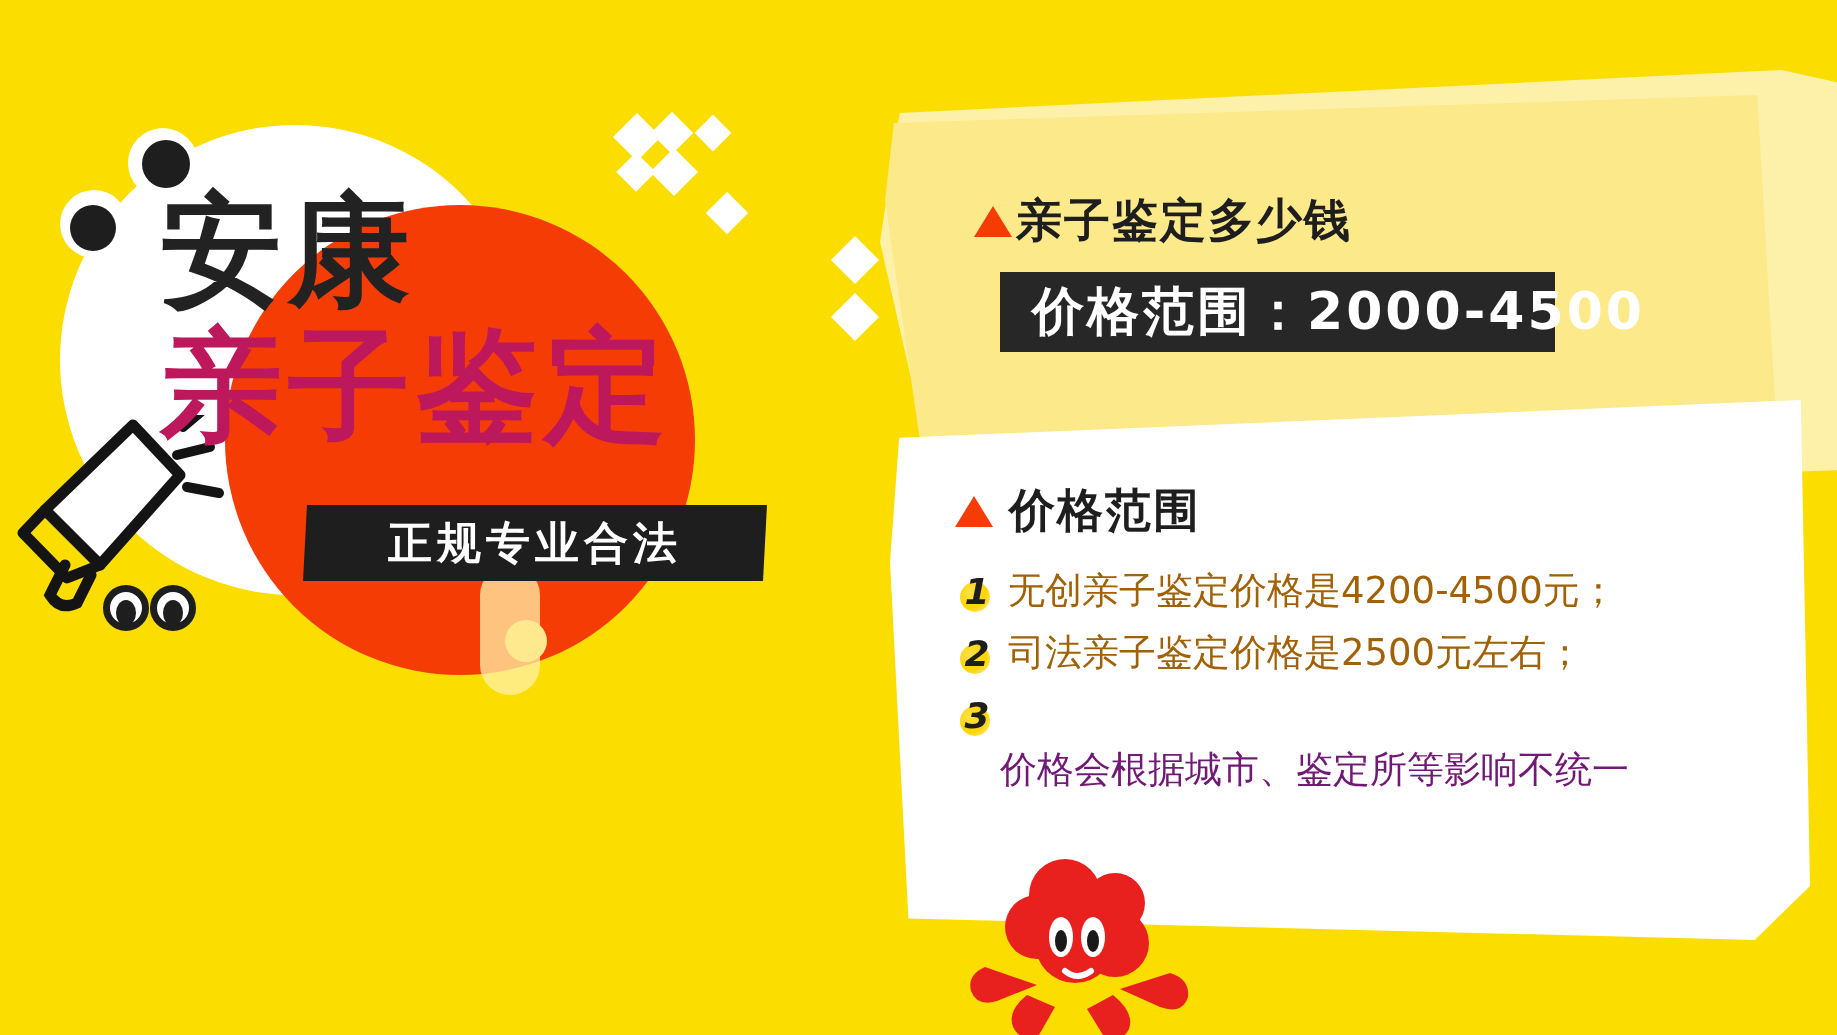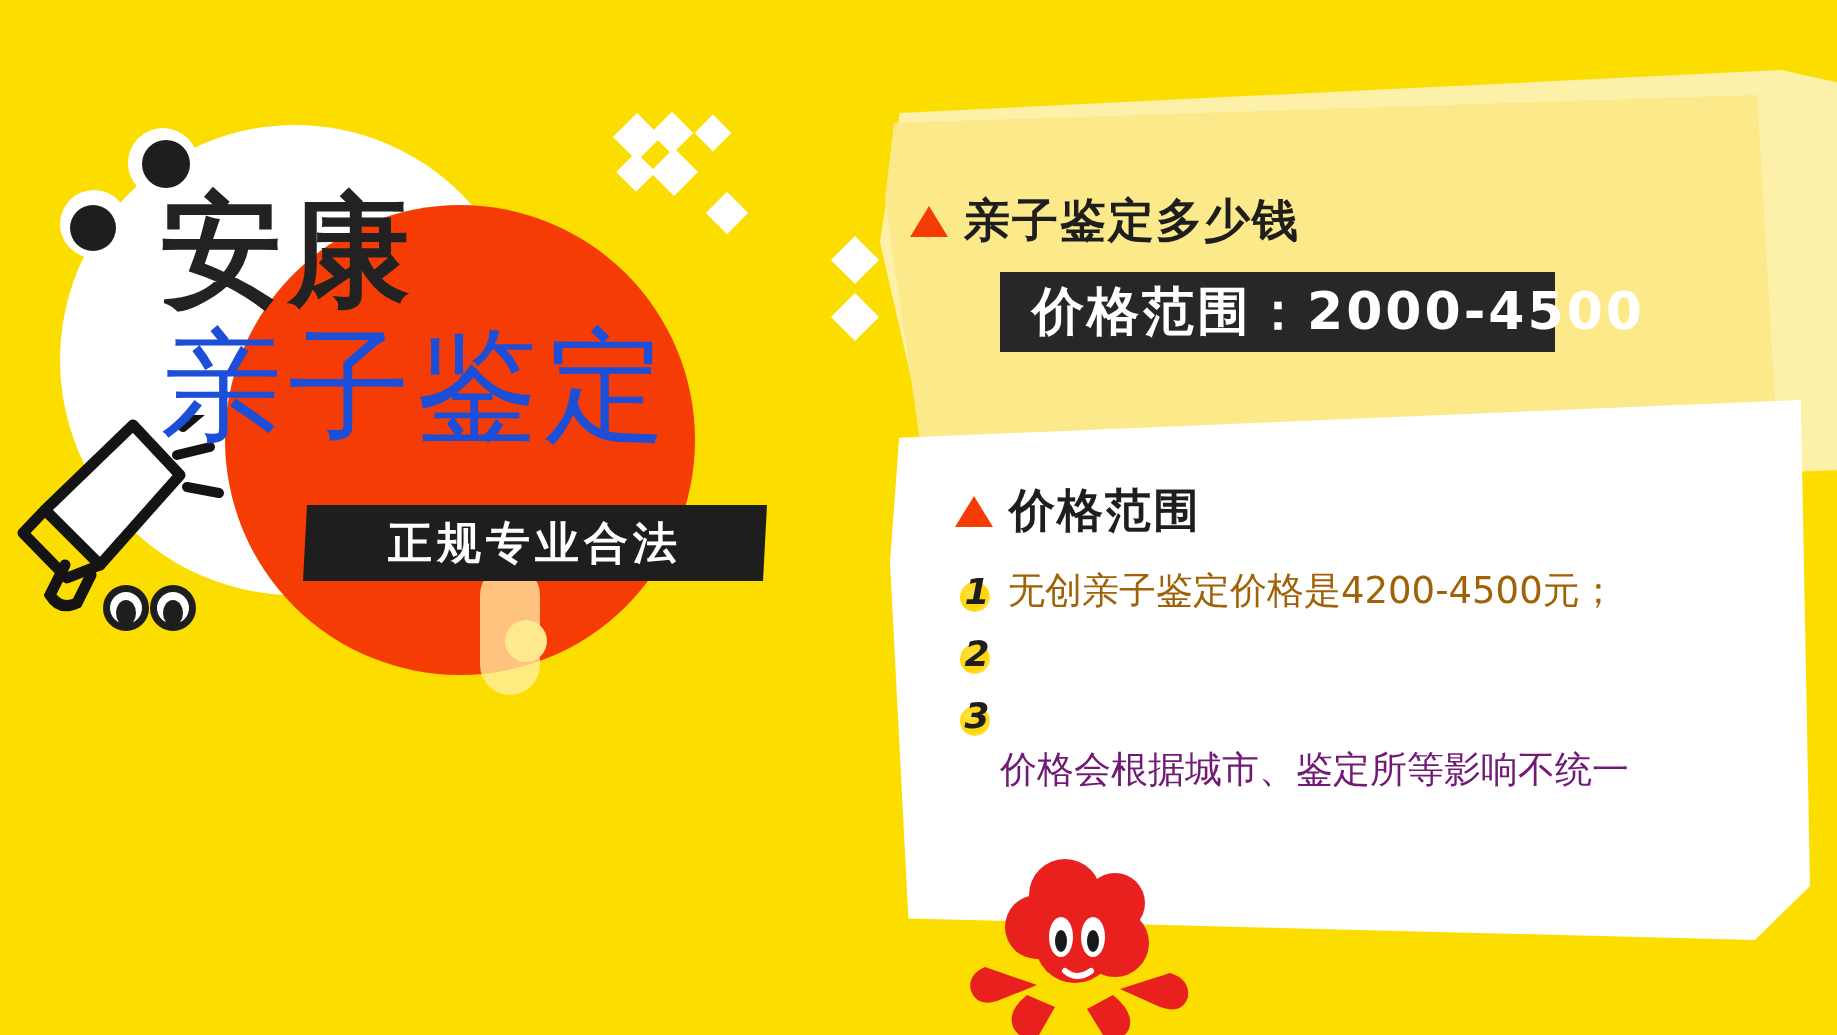--- a/index.html
+++ b/index.html
@@ -43,21 +43,21 @@
 
   
   .brand-line1{
     position:absolute;left:160px;top:190px;
     font-size:122px;line-height:1;font-weight:900;color:#222222;
     letter-spacing:6px;white-space:nowrap;
     font-family:"DejaVu Sans","Liberation Sans",sans-serif;
   }
   .brand-line2{
     position:absolute;left:160px;top:325px;
-    font-size:122px;line-height:1;font-weight:400;color:#1d4ed8;
+    font-size:122px;line-height:1;font-weight:700;color:#be185d;
     letter-spacing:6px;white-space:nowrap;
     font-family:"DejaVu Sans","Liberation Sans",sans-serif;
   }
   .tagline-bar{
     position:absolute;left:305px;top:505px;width:460px;height:76px;
     background:#1E1E1E;
     transform:skewX(-3deg);
   }
   .tagline-txt{
     position:absolute;left:305px;top:505px;width:460px;height:76px;
@@ -93,22 +93,22 @@
     background:#FFFFFF;
     clip-path:polygon(1% 7%, 99% 0%, 100% 90%, 94% 100%, 2% 96%, 0% 30%);
   }
   .panel-yellow-bot{
     position:absolute;left:1640px;top:300px;width:230px;height:560px;
     background:#FBDD00;
     clip-path:polygon(0% 0%, 100% 6%, 96% 96%, 0% 100%);
   }
 
   .sec1-title{
-    position:absolute;left:910px;top:190px;
-    display:flex;align-items:center;gap:16px;
+    position:absolute;left:974px;top:190px;
+    display:flex;align-items:center;gap:4px;
     font-size:46px;font-weight:900;color:#1E1E1E;letter-spacing:2px;
     font-family:"DejaVu Sans","Liberation Sans",sans-serif;
     white-space:nowrap;
   }
   .tri{
     width:0;height:0;border-left:19px solid transparent;border-right:19px solid transparent;
     border-bottom:31px solid #F63C05;display:inline-block;
   }
   .price-box{
     position:absolute;left:1000px;top:272px;width:555px;height:80px;
@@ -218,20 +218,21 @@
 
   <div class="list">
     <div class="li">
       <span class="dot"></span>
       <span class="num">1</span>
       <span class="txt">无创亲子鉴定价格是4200-4500元；</span>
     </div>
     <div class="li">
       <span class="dot"></span>
       <span class="num">2</span>
+      <span class="txt">司法亲子鉴定价格是2500元左右；</span>
     </div>
     <div class="li">
       <span class="dot"></span>
       <span class="num">3</span>
     </div>
   </div>
 
   <div class="note">价格会根据城市、鉴定所等影响不统一</div>
 
   <svg class="mascot" viewBox="0 0 230 180">

